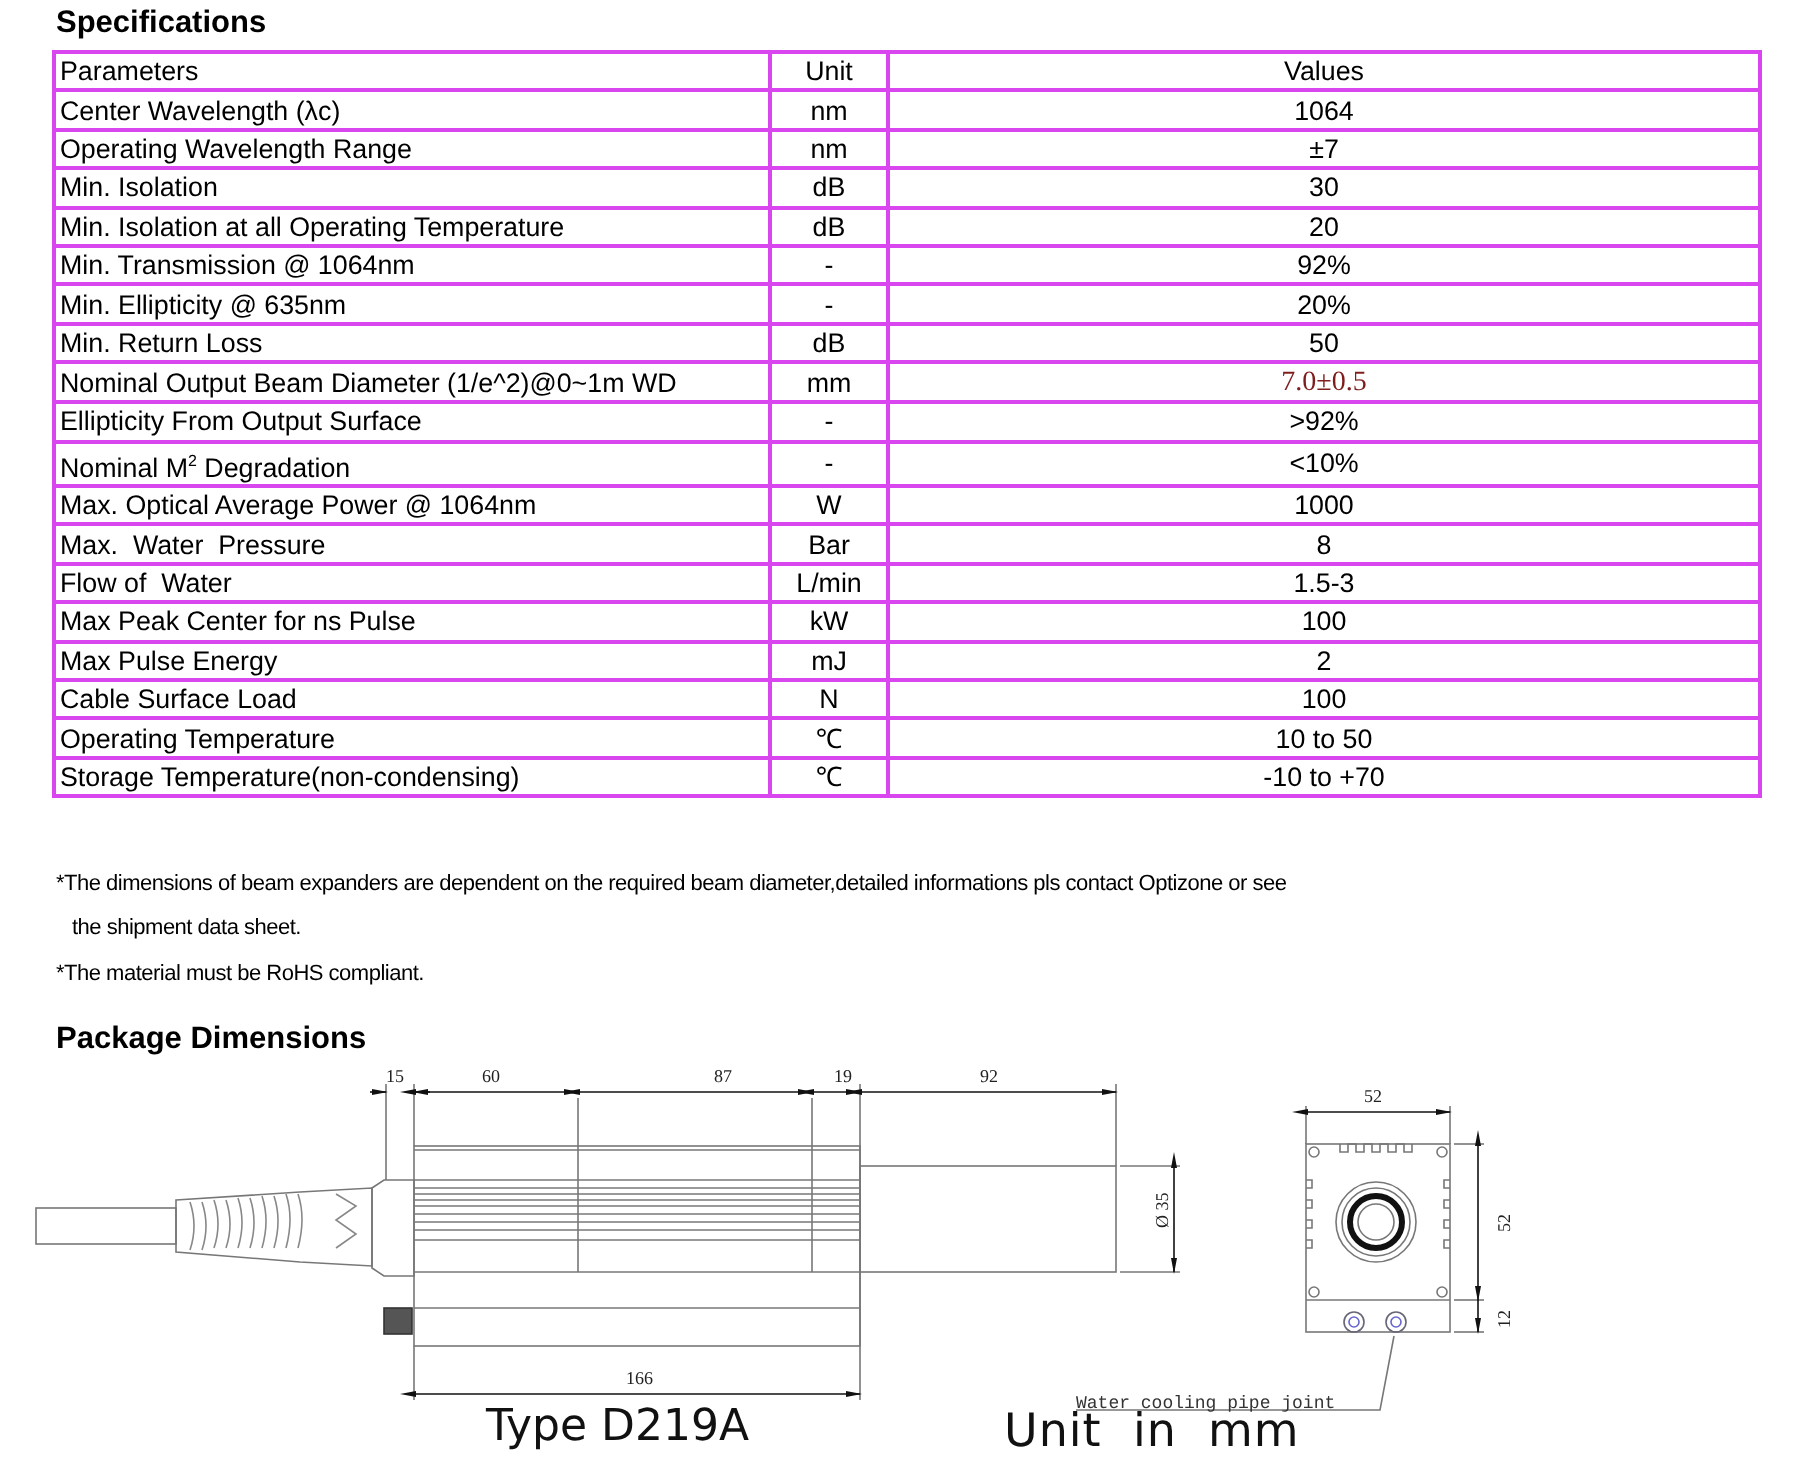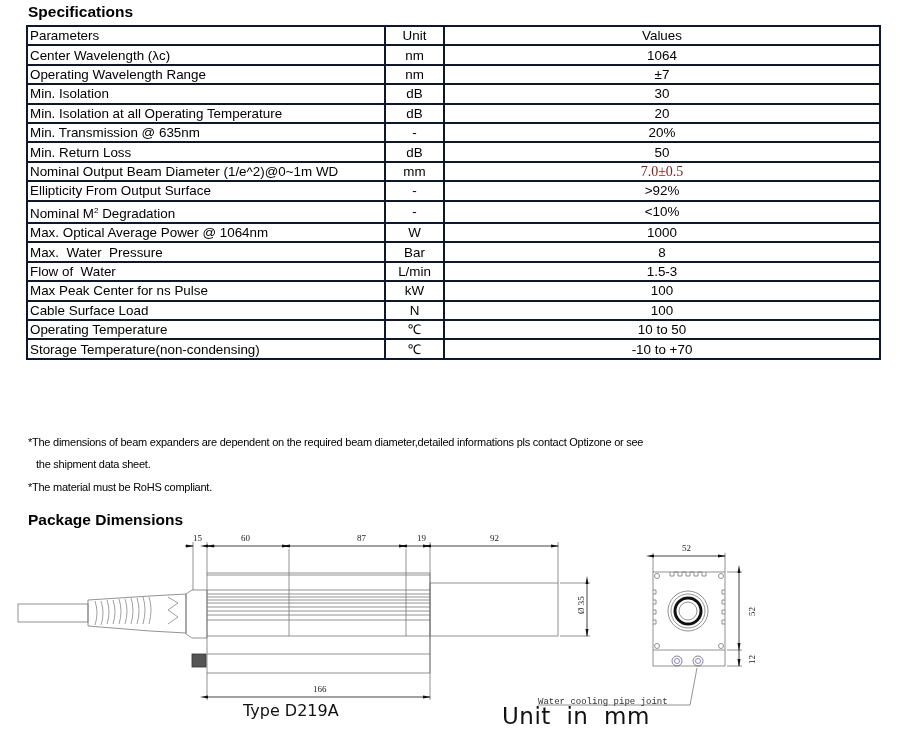--- a/index.html
+++ b/index.html
@@ -3,35 +3,35 @@
 <meta charset="utf-8">
 <style>
   html, body { margin: 0; padding: 0; background: #ffffff; }
   body { width: 900px; height: 733px; position: relative; overflow: hidden;
          font-family: "Liberation Sans", sans-serif; color: #000; }
   .section-title { position: absolute; left: 28px; font-weight: bold; font-size: 15.5px; }
   #spec-title { top: 3px; }
   #pkg-title { top: 511px; }
   table.spec { position: absolute; left: 26px; top: 25px; width: 853px;
                border-collapse: collapse; table-layout: fixed; font-size: 13.4px; }
-  table.spec td { border: 2px solid #0f172a; height: 17.4px; padding: 0 0 0 2px;
+  table.spec td { border: 2px solid #d946ef; height: 17.4px; padding: 0 0 0 2px;
                   line-height: 17px; white-space: nowrap; overflow: hidden; }
   table.spec td.c { text-align: center; padding: 0; margin-top: 12px; }
   table.spec col.c1 { width: 358px; }
   table.spec col.c2 { width: 59px; }
   table.spec col.c3 { width: 436px; }
   td .serif { font-family: "Liberation Serif", serif; color: #7f1d1d; font-size: 14px; }
   .note { position: absolute; left: 28px; font-size: 11px; letter-spacing: -0.25px;
           font-family: "Liberation Sans", sans-serif; }
   #note1 { top: 436px; }
   #note1b { top: 458px; left: 36px; }
   #note2 { top: 481px; }
   svg.drawing { position: absolute; left: 0; top: 525px; }
   .dimtxt { font-family: "Liberation Serif", serif; font-size: 9px; fill: #222; }
-  .caption { position: absolute; font-family: "DejaVu Sans", sans-serif; font-size: 16px; color: #111; }
+  .caption { position: absolute; font-family: "DejaVu Sans", sans-serif; font-size: 22px; color: #111; }
   #type-caption { left: 243px; top: 701px; }
   #unit-caption { left: 502px; top: 703px; font-size: 23px; letter-spacing: 0.5px; text-align: center; }
   .callout { position: absolute; left: 538px; top: 697px; font-family: "Liberation Mono", monospace;
              font-size: 9px; color: #333; }
 </style>
 </head>
 <body>
 
 <div id="spec-title" class="section-title">Specifications</div>
 
@@ -61,21 +61,26 @@
       <td>Min. Isolation</td>
       <td class="c">dB</td>
       <td class="c">30</td>
     </tr>
     <tr>
       <td>Min. Isolation at all Operating Temperature</td>
       <td class="c">dB</td>
       <td class="c">20</td>
     </tr>
     <tr>
-      <td>Min. Transmission @ 635nm</td>
+      <td>Min. Transmission @ 1064nm</td>
+      <td class="c">-</td>
+      <td class="c">92%</td>
+    </tr>
+    <tr>
+      <td>Min. Ellipticity @ 635nm</td>
       <td class="c">-</td>
       <td class="c">20%</td>
     </tr>
     <tr>
       <td>Min. Return Loss</td>
       <td class="c">dB</td>
       <td class="c">50</td>
     </tr>
     <tr>
       <td>Nominal Output Beam Diameter (1/e^2)@0~1m WD</td>
@@ -104,20 +109,25 @@
     </tr>
     <tr>
       <td style="white-space:pre">Flow of  Water</td>
       <td class="c">L/min</td>
       <td class="c">1.5-3</td>
     </tr>
     <tr>
       <td>Max Peak Center for ns Pulse</td>
       <td class="c">kW</td>
       <td class="c">100</td>
+    </tr>
+    <tr>
+      <td>Max Pulse Energy</td>
+      <td class="c">mJ</td>
+      <td class="c">2</td>
     </tr>
     <tr>
       <td>Cable Surface Load</td>
       <td class="c">N</td>
       <td class="c">100</td>
     </tr>
     <tr>
       <td>Operating Temperature</td>
       <td class="c">℃</td>
       <td class="c">10 to 50</td>

